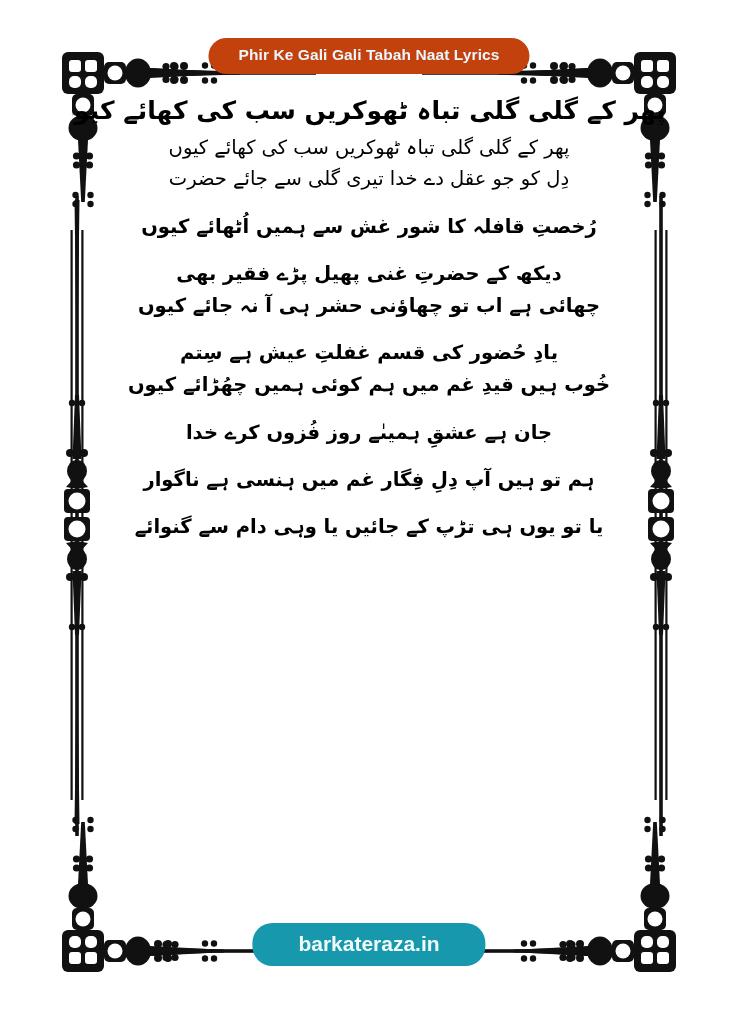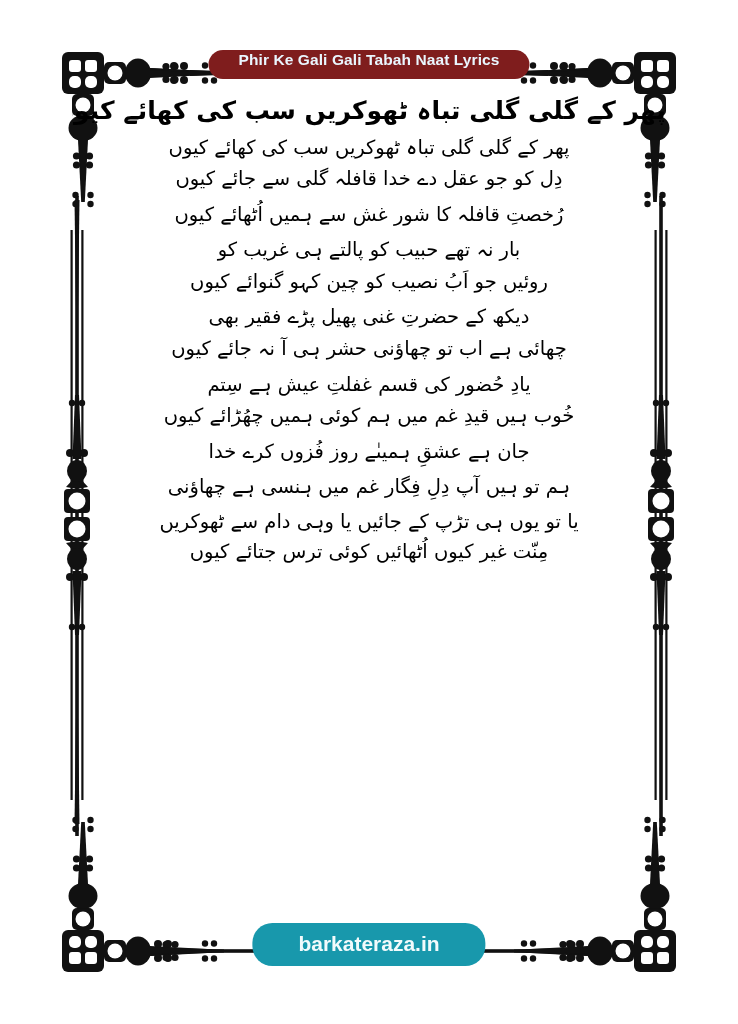--- a/index.html
+++ b/index.html
@@ -31,25 +31,25 @@
     width: 738px;
     height: 1024px;
     pointer-events: none;
   }
 
   
   .top-badge {
     position: absolute;
     left: 50%;
     transform: translateX(-50%);
-    top: 50px;
-    background: #7f1d1d;
+    top: 38px;
+    background: #c2410c;
     color: #EAF6FE;
     border-radius: 22px;
-    padding: 2px 30px 11px 30px;
+    padding: 9px 30px 11px 30px;
     font-size: 15.5px;
     font-weight: bold;
     letter-spacing: 0.1px;
     white-space: nowrap;
     z-index: 5;
     line-height: 1;
   }
 
   
   .bottom-badge {
@@ -105,21 +105,21 @@
     text-align: center;
     font-size: 19.5px;
     color: #000000;
     line-height: 1.62;
     white-space: nowrap;
     margin: 0;
   }
 
   .verse.tight { line-height: 1.55; }
 
-  .couplet + .couplet { margin-top: 4px; }
+  .couplet + .couplet { margin-top: 16px; font-weight: bold; }
 </style>
 </head>
 <body>
 
 <div id="page">
 
   <svg class="frame-svg" viewBox="0 0 738 1024" aria-hidden="true">
     <defs>
 
       <g id="corner-orn">
@@ -256,52 +256,47 @@
   </svg>
 
   <div class="top-badge">Phir Ke Gali Gali Tabah Naat Lyrics</div>
 
   <div class="content">
 
     <div class="naat-title">پھر کے گلی گلی تباہ ٹھوکریں سب کی کھائے کیوں</div>
 
     <div class="couplet">
       <div class="verse">پھر کے گلی گلی تباہ ٹھوکریں سب کی کھائے کیوں</div>
-      <div class="verse">دِل کو جو عقل دے خدا قافلہ گلی سے جائے کیوں</div>
+      <div class="verse">دِل کو جو عقل دے خدا تیری گلی سے جائے حضرت</div>
     </div>
 
     <div class="couplet">
       <div class="verse">رُخصتِ قافلہ کا شور غش سے ہمیں اُٹھائے کیوں</div>
     </div>
 
-    <div class="couplet">
-      <div class="verse">بار نہ تھے حبیب کو پالتے ہی غریب کو</div>
-      <div class="verse">روئیں جو اَبُ نصیب کو چین کہو گنوائے کیوں</div>
-    </div>
 
     <div class="couplet">
       <div class="verse">دیکھ کے حضرتِ غنی پھیل پڑے فقیر بھی</div>
       <div class="verse">چھائی ہے اب تو چھاؤنی حشر ہی آ نہ جائے کیوں</div>
     </div>
 
     <div class="couplet">
       <div class="verse">یادِ حُضور کی قسم غفلتِ عیش ہے سِتم</div>
       <div class="verse">خُوب ہیں قیدِ غم میں ہم کوئی ہمیں چھُڑائے کیوں</div>
     </div>
 
     <div class="couplet">
       <div class="verse">جان ہے عشقِ ہمیںٰے روز فُزوں کرے خدا</div>
     </div>
 
     <div class="couplet">
-      <div class="verse">ہم تو ہیں آپ دِلِ فِگار غم میں ہنسی ہے چھاؤنی</div>
-    </div>
-
-    <div class="couplet">
-      <div class="verse tight">یا تو یوں ہی تڑپ کے جائیں یا وہی دام سے ٹھوکریں</div>
-      <div class="verse tight">مِنّت غیر کیوں اُٹھائیں کوئی ترس جتائے کیوں</div>
+      <div class="verse">ہم تو ہیں آپ دِلِ فِگار غم میں ہنسی ہے ناگوار</div>
+    </div>
+
+    <div class="couplet">
+      <div class="verse tight">یا تو یوں ہی تڑپ کے جائیں یا وہی دام سے گنوائے</div>
     </div>
 
   </div>
 
   <div class="bottom-badge">barkateraza.in</div>
 
 </div>
 
 </body></html>

